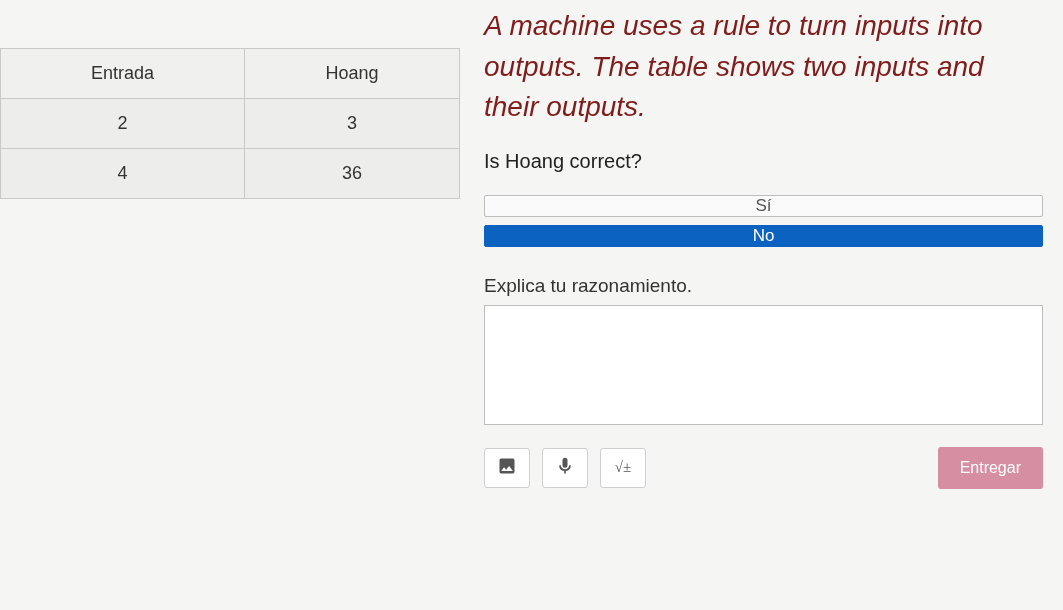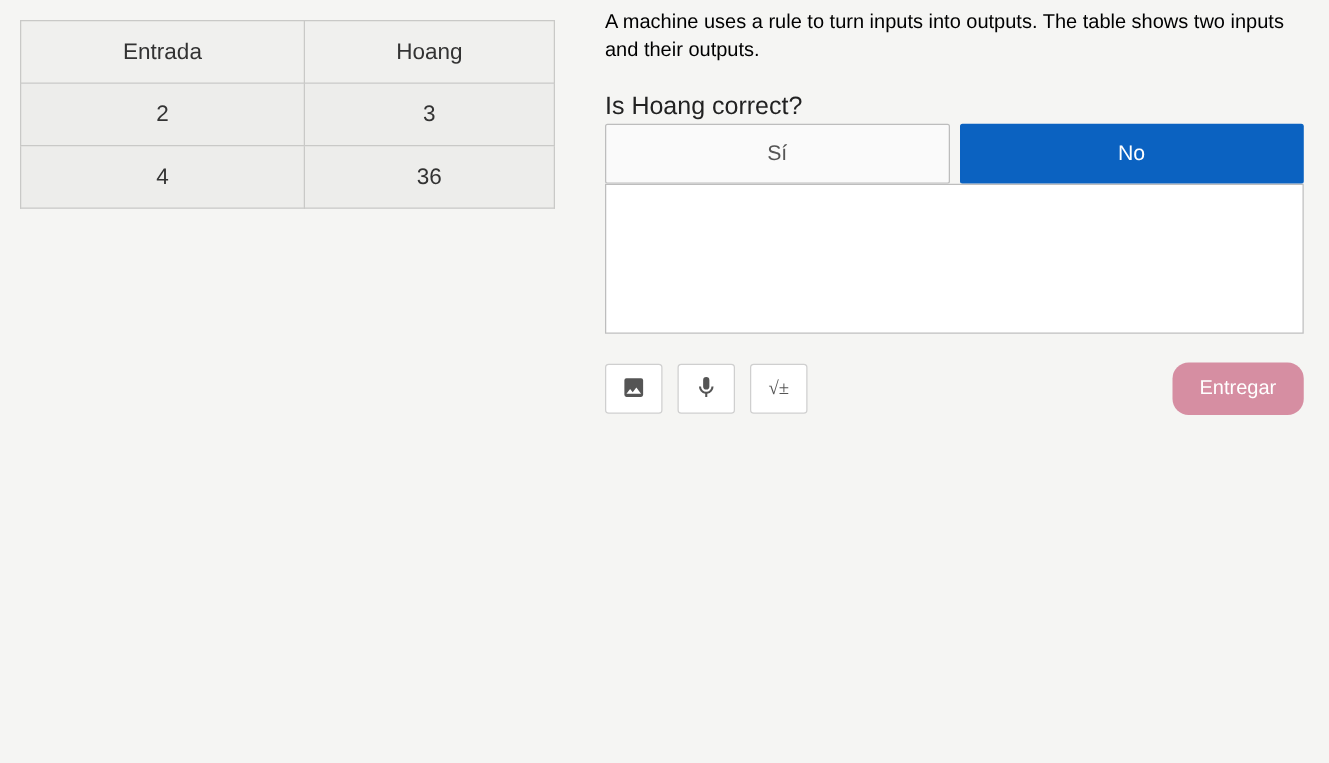--- a/index.html
+++ b/index.html
@@ -11,21 +11,22 @@
     height: 610px;
     overflow: hidden;
   }
   .page {
     display: flex;
     width: 100%;
     height: 100%;
   }
   .left {
     width: 460px;
-    padding: 16px;
+    padding: 0;
+    margin-top: 48px;
   }
   .right {
     flex: 1;
     padding: 6px 20px 0 24px;
   }
   table.io {
     border-collapse: collapse;
     width: 100%;
     background: #ededeb;
   }
@@ -35,33 +36,36 @@
     text-align: center;
     font-size: 18px;
     color: #333;
     font-weight: 400;
   }
   table.io th {
     background: #f0f0ee;
     font-weight: 400;
   }
   .para {
-    font-size: 16px;
+    font-size: 28px;
     line-height: 1.45;
-    color: #000000;
+    color: #7f1d1d;
     margin-bottom: 22px;
+    font-style: italic;
   }
   .question {
     font-size: 20px;
     color: #222;
-    margin-bottom: 2px;
+    margin-bottom: 22px;
   }
   .answers {
     display: flex;
     gap: 8px;
+    margin-bottom: 28px;
+    flex-direction: column;
   }
   .answer-btn {
     flex: 1;
     height: 48px;
     font-size: 17px;
     border: 1px solid #bdbdbd;
     background: #fafafa;
     color: #555;
     cursor: pointer;
     display: flex;
@@ -110,21 +114,21 @@
   }
   .tool-btn svg { width: 20px; height: 20px; fill: #555; }
   .tool-btn .sqrt-txt { font-size: 15px; font-family: serif; color:#555; }
   .spacer { flex: 1; }
   .submit-btn {
     height: 42px;
     padding: 0 22px;
     background: #d68ea2;
     color: #fff;
     border: none;
-    border-radius: 13px;
+    border-radius: 3px;
     font-size: 16px;
     cursor: pointer;
   }
 </style>
 </head>
 <body>
 
 <div class="page">
   <div class="left">
     <table class="io">
@@ -150,20 +154,21 @@
   <div class="right">
     <p class="para">A machine uses a rule to turn inputs into outputs. The table shows two inputs and their outputs.</p>
 
     <p class="question">Is Hoang correct?</p>
 
     <div class="answers">
       <button class="answer-btn">Sí</button>
       <button class="answer-btn selected">No</button>
     </div>
 
+    <p class="explain-label">Explica tu razonamiento.</p>
     <textarea class="explain-box" value="" style=""></textarea>
 
     <div class="bottom-row">
       <button class="tool-btn">
         <span>
           <svg viewBox="0 0 24 24">
               <path d="M21 19V5a2 2 0 0 0-2-2H5a2 2 0 0 0-2 2v14a2 2 0 0 0 2 2h14a2 2 0 0 0 2-2zM8.5 13.5l2.5 3 3.5-4.5L19 18H5l3.5-4.5z"></path>
             </svg>
         </span>
       </button>

